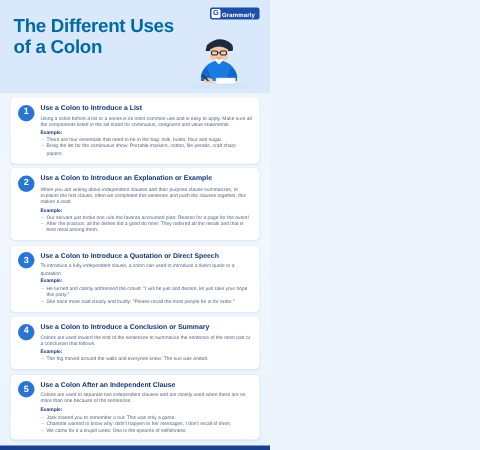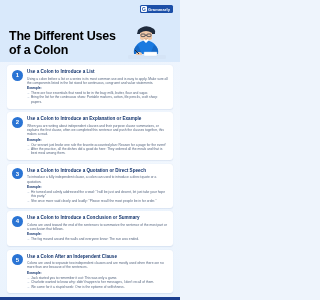--- a/index.html
+++ b/index.html
@@ -28,22 +28,22 @@
     padding:1px 3px 1px 1px;
   }
   .logo-mark {
     width:6px; height:6px; background:#ffffff; border-radius:1px;
     color:#1b4fa8; font-size:5px; font-weight:bold; line-height:6px;
     text-align:center; display:block;
   }
   .logo-text { color:#ffffff; font-size:4px; font-weight:bold; letter-spacing:.1px; }
 
   .title {
-    color:#000000; font-size:12.5px; font-weight:bold; line-height:14px;
-    width:108px; margin-top:20px; letter-spacing:-.2px;
+    color:#0369a1; font-size:12.5px; font-weight:bold; line-height:14px;
+    width:108px; margin-top:1px; letter-spacing:-.2px;
   }
 
   
   .illus { position:absolute; right:6px; bottom:1px; width:56px; height:40px; }
 
   
   .cards { flex:1 1 auto; padding:3px 7px 4px 7px; display:flex; flex-direction:column; gap:3.5px; }
   .card {
     background:#ffffff; border-radius:3px; padding:4px 5px 4.5px 5px;
     display:flex; gap:4px; box-shadow:0 0.5px 1.2px rgba(30,70,140,.10);

